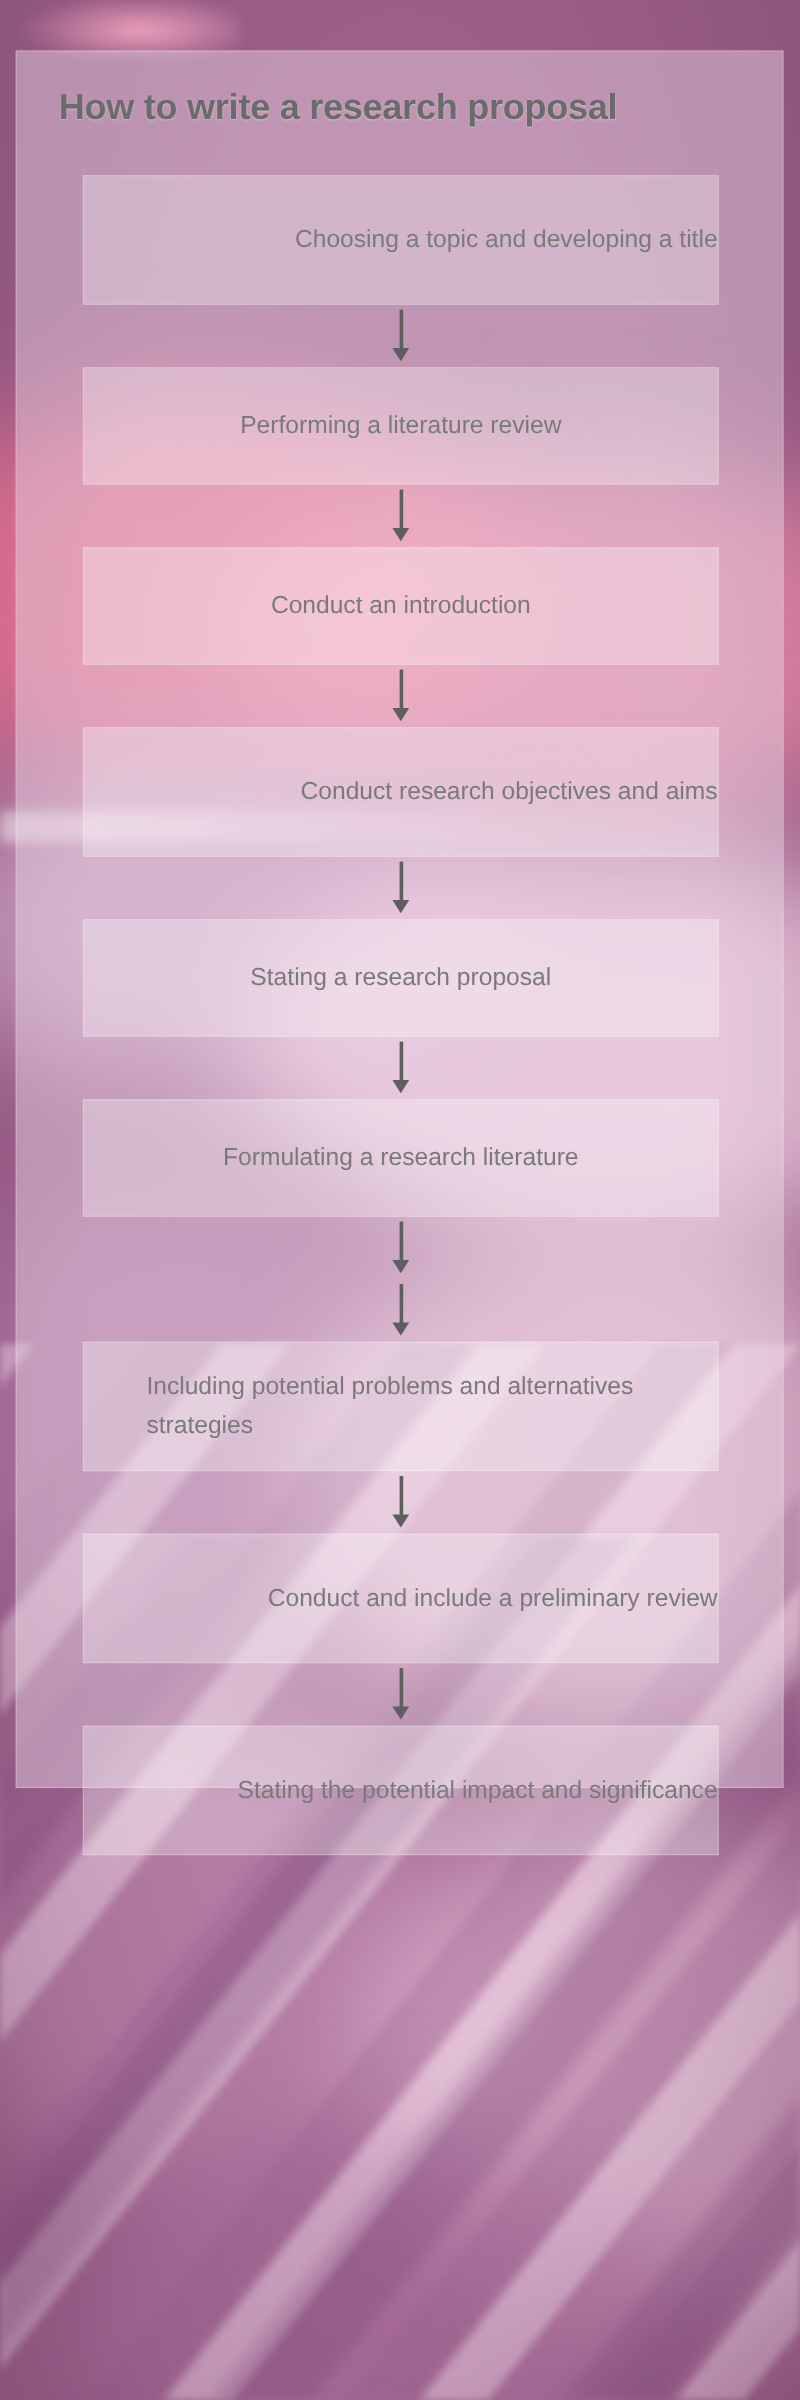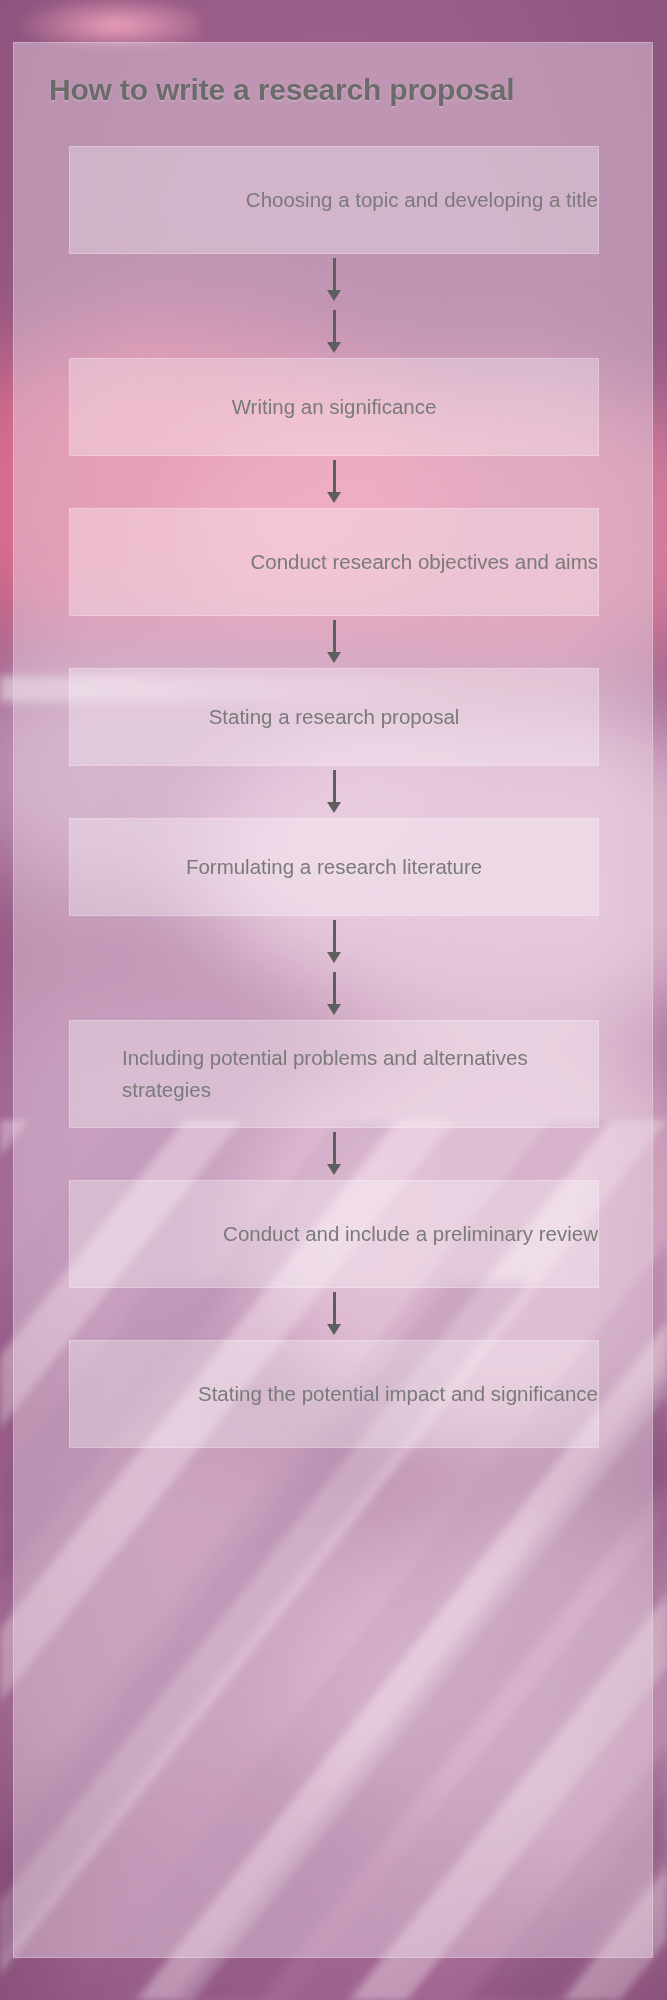--- a/index.html
+++ b/index.html
@@ -72,21 +72,21 @@
     background:radial-gradient(ellipse at 55% 60%,rgba(255,175,200,.95),rgba(255,175,200,0) 68%);
     filter:blur(4px);
   }
   .vig{
     position:absolute;inset:0;
     background:radial-gradient(ellipse at 50% 45%,rgba(0,0,0,0) 55%,rgba(80,35,70,.22) 100%);
   }
 
   
   #panel{
-    position:absolute;left:13px;top:42px;width:640px;height:1916px;
+    position:absolute;left:13px;top:42px;width:640px;height:1448px;
     background:rgba(233,214,228,.46);
     border:1px solid rgba(255,255,255,.22);
     box-sizing:border-box;
   }
 
   
   #title{
     position:absolute;left:35px;top:30px;width:570px;
     font-size:30px;font-weight:bold;color:#6b6b6b;
     letter-spacing:-.2px;white-space:nowrap;
@@ -144,26 +144,29 @@
   <div id="panel">
     <div id="title">How to write a research proposal</div>
     <div id="flow">
         <div class="node two-line">
           <span>Choosing a topic and developing a title</span>
         </div>
         <div class="arrow">
           <div class="shaft"></div>
           <div class="head"></div>
         </div>
-        <div class="arrow">
-          <div class="shaft"></div>
-          <div class="head"></div>
-        </div>
-        <div class="node one-line">
-          <span>Writing an significance</span>
+        <div class="node one-line">
+          <span>Performing a literature review</span>
+        </div>
+        <div class="arrow">
+          <div class="shaft"></div>
+          <div class="head"></div>
+        </div>
+        <div class="node one-line">
+          <span>Conduct an introduction</span>
         </div>
         <div class="arrow">
           <div class="shaft"></div>
           <div class="head"></div>
         </div>
         <div class="node two-line">
           <span>Conduct research objectives and aims</span>
         </div>
         <div class="arrow">
           <div class="shaft"></div>

